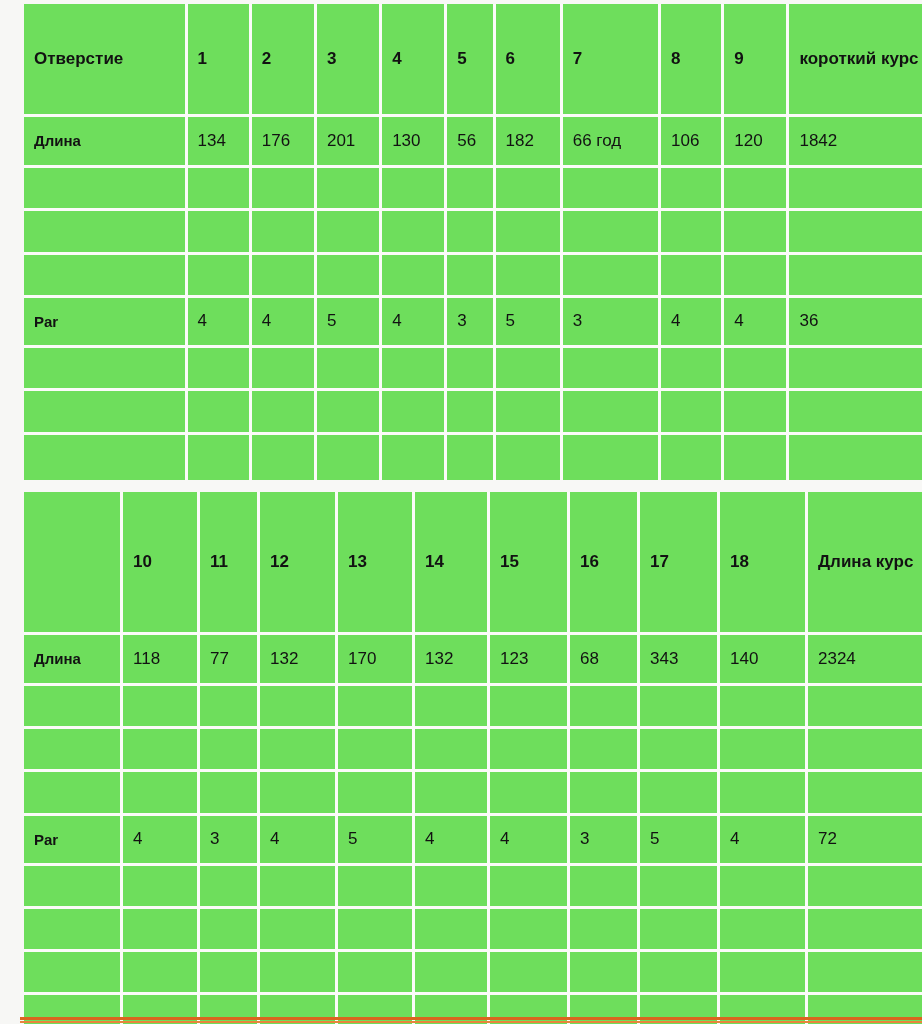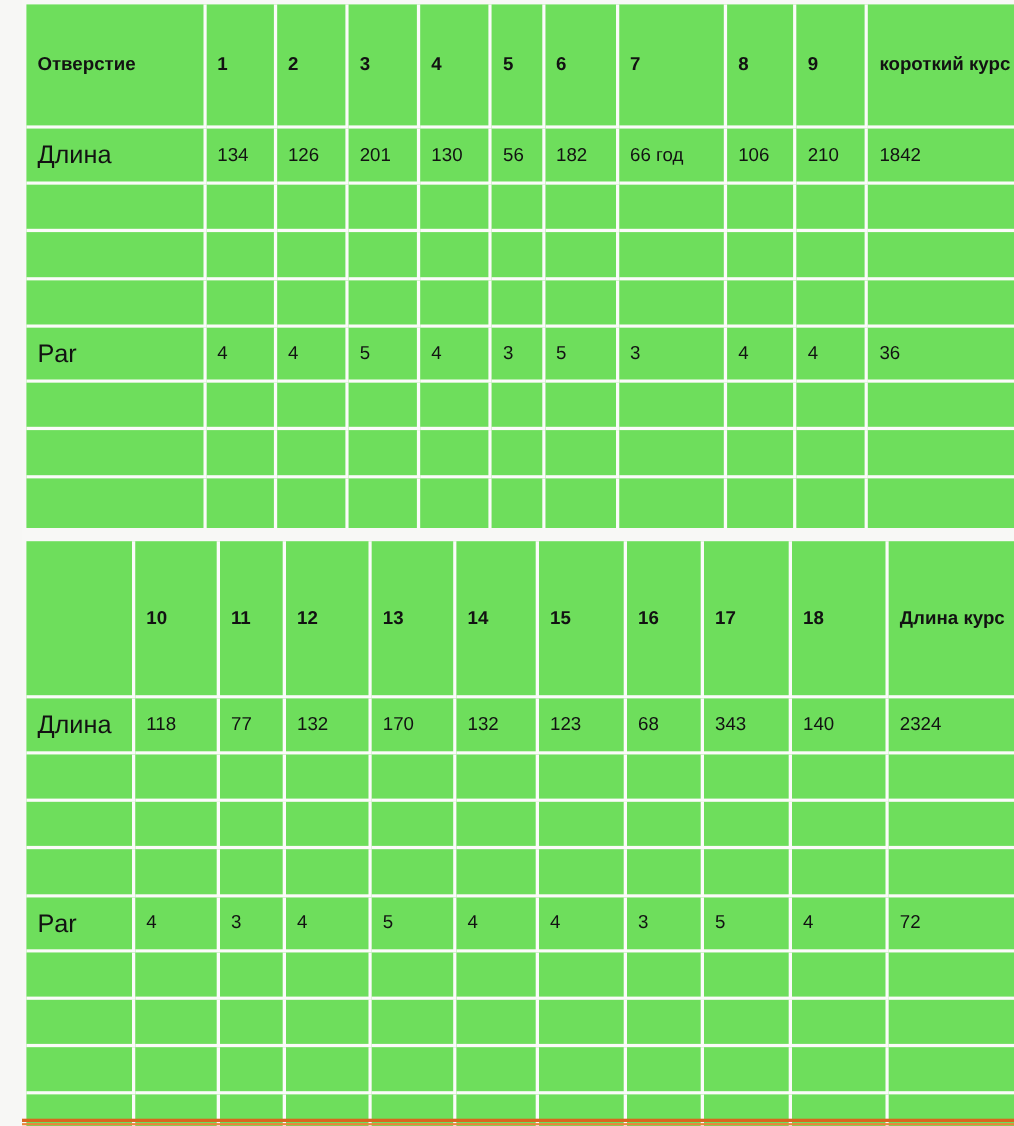--- a/index.html
+++ b/index.html
@@ -45,22 +45,22 @@
     white-space: normal;
     overflow: hidden;
   }
   .scorecard tr td:last-child {
     border-right: none;
   }
   .scorecard tr:last-child td {
     border-bottom: none;
   }
   .scorecard td.lbl {
-    font-weight: normal;
-    font-size: 23px;
+    font-weight: bold;
+    font-size: 15px;
   }
   .scorecard td.hd {
     font-size: 17px;
   }
   .scorecard td.hd.strong {
     font-weight: bold;
   }
 
   
   #table-front {
@@ -123,28 +123,28 @@
           <td class="hd strong">5</td>
           <td class="hd strong">6</td>
           <td class="hd strong">7</td>
           <td class="hd strong">8</td>
           <td class="hd strong">9</td>
           <td class="hd strong">короткий курс</td>
         </tr>
         <tr style="height: 51px;">
           <td class="lbl">Длина</td>
           <td>134</td>
-          <td>126</td>
+          <td>176</td>
           <td>201</td>
           <td>130</td>
           <td>56</td>
           <td>182</td>
           <td>66 год</td>
           <td>106</td>
-          <td>210</td>
+          <td>120</td>
           <td>1842</td>
         </tr>
         <tr style="height: 43px;">
           <td></td>
           <td></td>
           <td></td>
           <td></td>
           <td></td>
           <td></td>
           <td></td>

